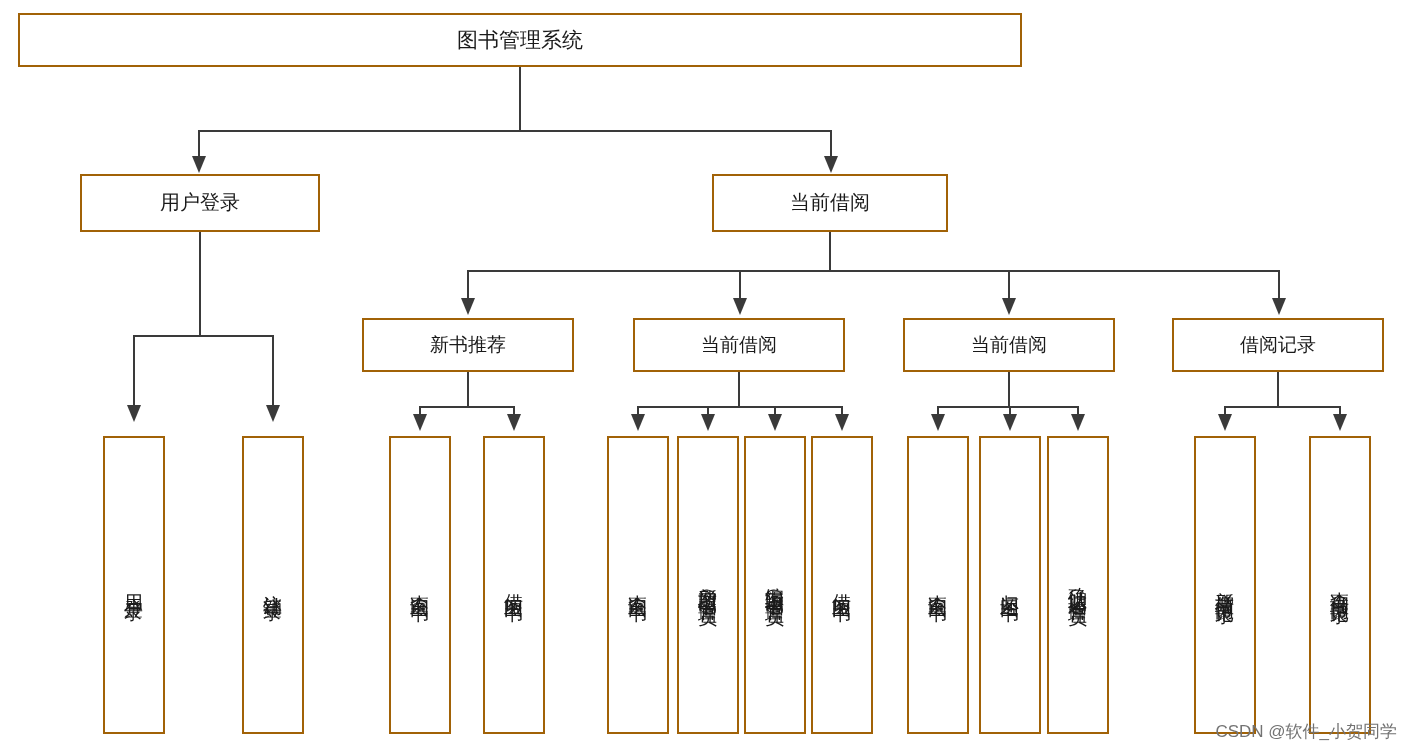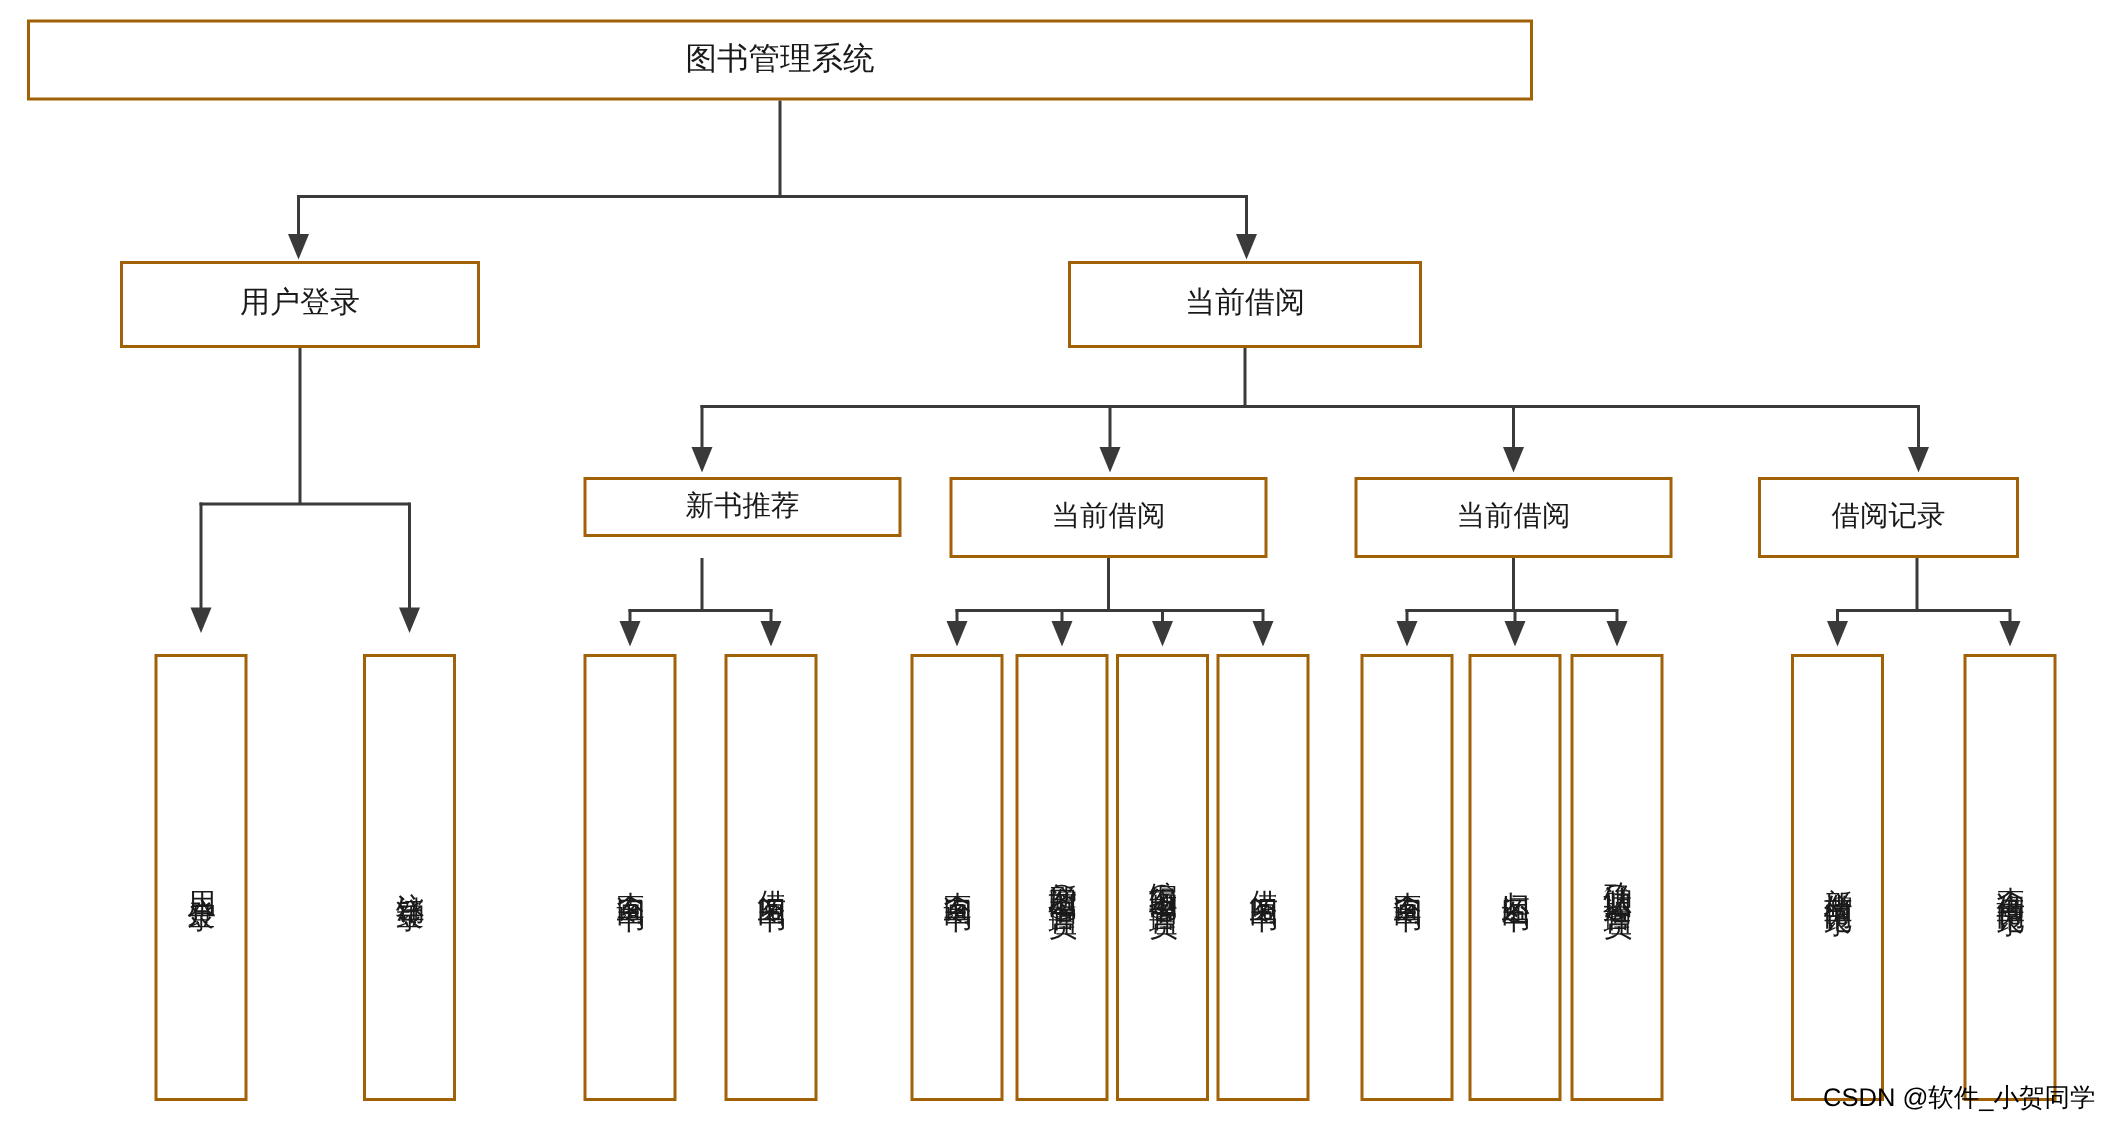--- a/index.html
+++ b/index.html
@@ -61,21 +61,21 @@
     height: 0;
     border-left: 7px solid transparent;
     border-right: 7px solid transparent;
     border-top: 17px solid #3a3a3a;
   }
   #watermark {
     position: absolute;
     right: 8px;
     bottom: 4px;
     font-size: 17px;
-    color: #000000;
+    color: #737373;
     white-space: nowrap;
     user-select: none;
   }
 </style>
 </head>
 <body>
 
 <div id="canvas">
 
   <div class="node node-root" style="left:18px; top:13px; width:1004px; height:54px;">
@@ -109,30 +109,30 @@
   <div class="edge edge-h" style="left:467px; top:270px; width:813px; height:2px;"></div>
   <div class="edge edge-v" style="left:467px; top:270px; width:2px; height:30px;"></div>
   <div class="arrow" style="left:461px; top:298px;"></div>
   <div class="edge edge-v" style="left:739px; top:270px; width:2px; height:30px;"></div>
   <div class="arrow" style="left:733px; top:298px;"></div>
   <div class="edge edge-v" style="left:1008px; top:270px; width:2px; height:30px;"></div>
   <div class="arrow" style="left:1002px; top:298px;"></div>
   <div class="edge edge-v" style="left:1278px; top:270px; width:2px; height:30px;"></div>
   <div class="arrow" style="left:1272px; top:298px;"></div>
 
-  <div class="node node-l3" style="left:362px; top:318px; width:212px; height:40px;margin-left:27px;">
+  <div class="node node-l3" style="left:362px; top:318px; width:212px; height:54px;">
     <span>新书推荐</span>
   </div>
   <div class="node node-l3" style="left:633px; top:318px; width:212px; height:54px;">
     <span>当前借阅</span>
   </div>
   <div class="node node-l3" style="left:903px; top:318px; width:212px; height:54px;">
     <span>当前借阅</span>
   </div>
-  <div class="node node-l3" style="left:1172px; top:318px; width:174px; height:54px;text-align:right;">
+  <div class="node node-l3" style="left:1172px; top:318px; width:212px; height:54px;text-align:right;">
     <span>借阅记录</span>
   </div>
 
   <div class="edge edge-v" style="left:467px; top:372px; width:2px; height:36px;"></div>
   <div class="edge edge-h" style="left:419px; top:406px; width:96px; height:2px;"></div>
   <div class="edge edge-v" style="left:419px; top:406px; width:2px; height:14px;"></div>
   <div class="arrow" style="left:413px; top:414px;"></div>
   <div class="edge edge-v" style="left:513px; top:406px; width:2px; height:14px;"></div>
   <div class="arrow" style="left:507px; top:414px;"></div>
 

